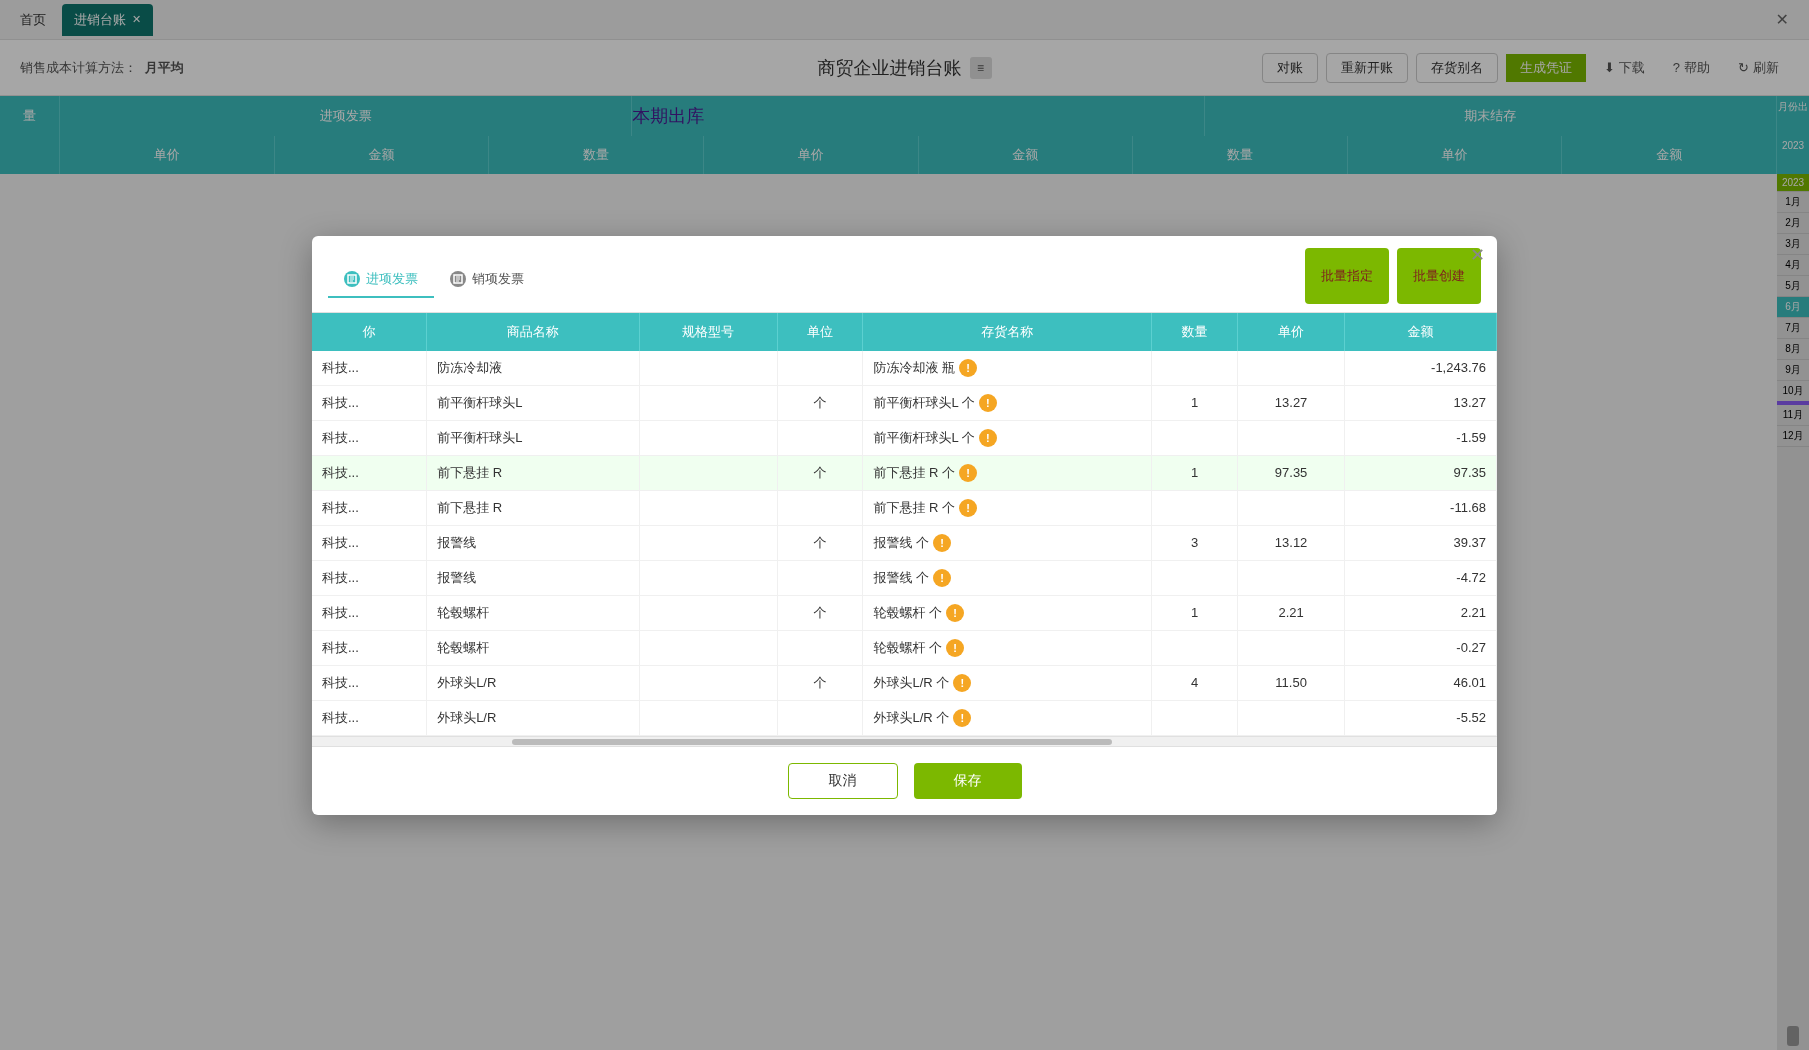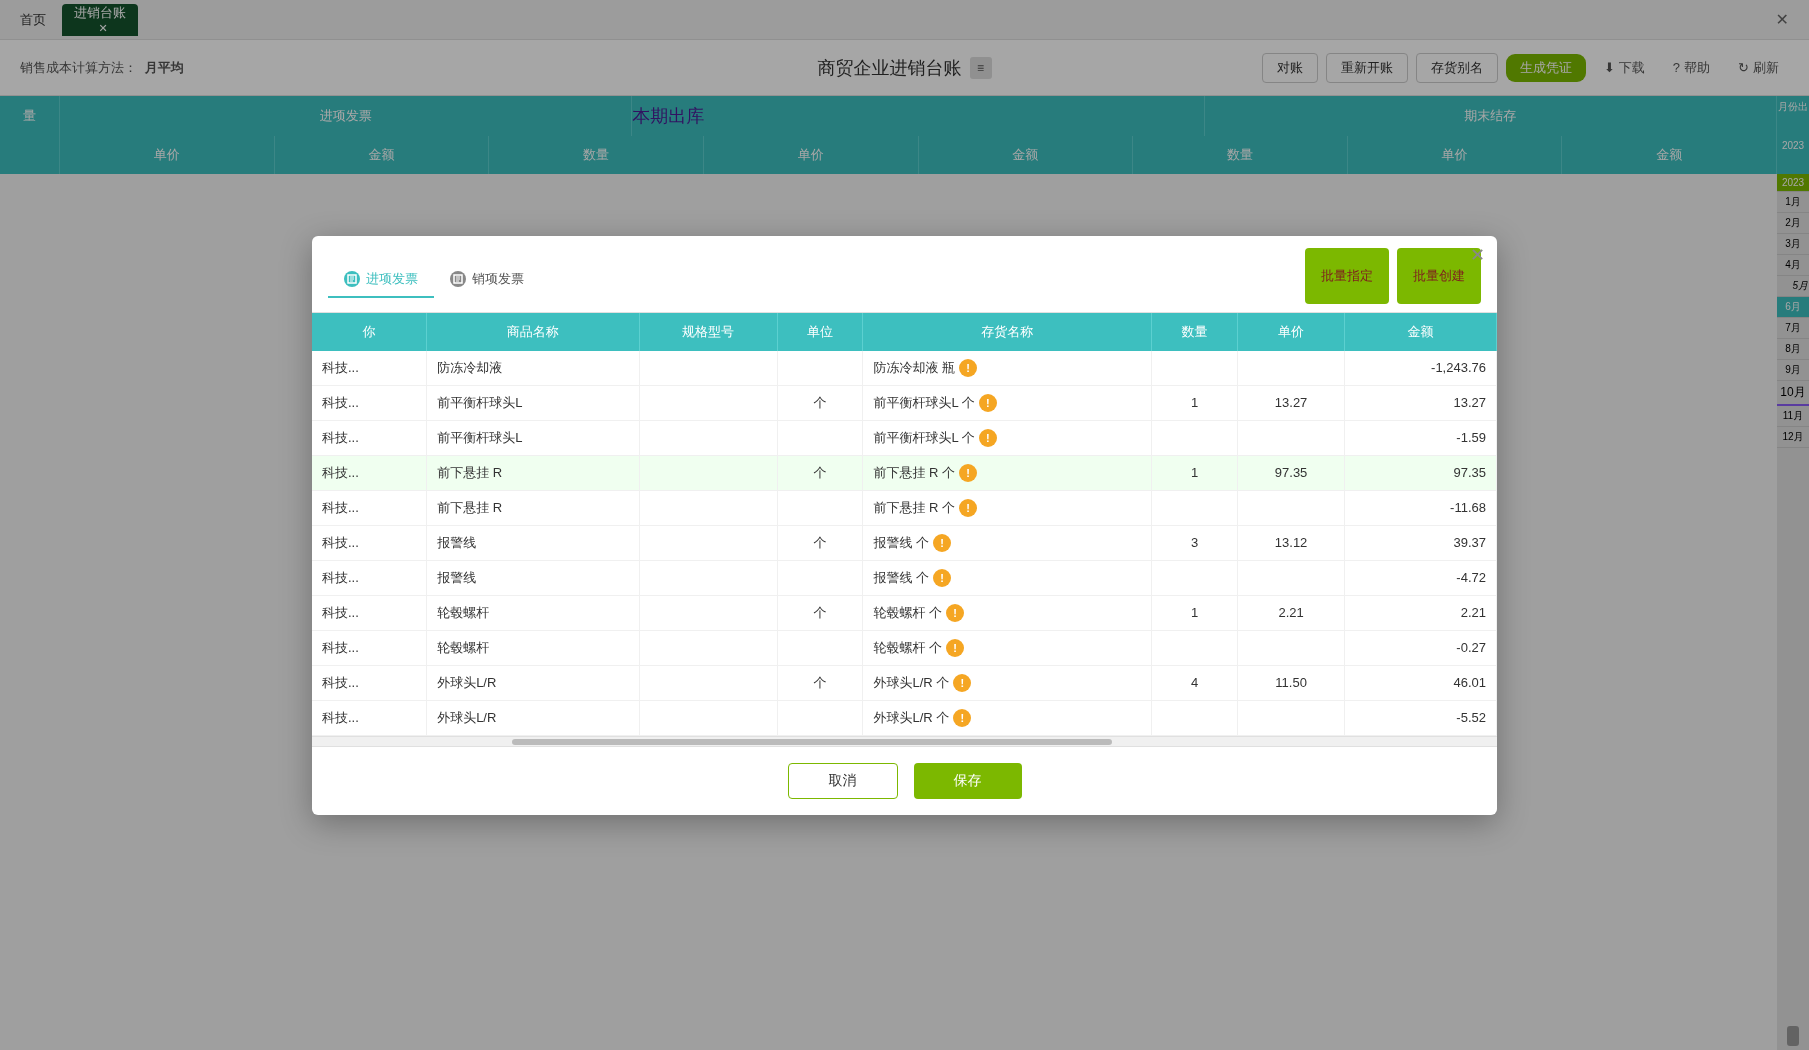--- a/index.html
+++ b/index.html
@@ -35,23 +35,22 @@
       display: flex;
       align-items: center;
       padding: 0 12px;
       height: 32px;
       border-radius: 4px 4px 0 0;
       cursor: pointer;
       font-size: 13px;
       color: #333;
     }
     .tab-item.active {
-      background: #14532d;
+      background: #0f766e;
       color: #fff;
-      flex-direction: column;
     }
     .tab-item .tab-close {
       margin-left: 6px;
       font-size: 11px;
       cursor: pointer;
     }
 
     
     .header-bar {
       display: flex;
@@ -102,21 +101,21 @@
       background: #fff;
       border-radius: 4px;
       cursor: pointer;
       font-size: 13px;
       color: #333;
     }
     .btn-green {
       padding: 5px 14px;
       border: none;
       background: #7cb800;
-      border-radius: 9px;
+      border-radius: 0;
       cursor: pointer;
       font-size: 13px;
       color: #fff;
     }
     .btn-icon {
       display: flex;
       align-items: center;
       gap: 4px;
       padding: 5px 10px;
       border: none;
@@ -418,26 +417,26 @@
 
       <div style="height:100%; background:#f5f5f5;"></div>
     </div>
 
     <div style="width:32px; background:#e0e0e0; display:flex; flex-direction:column; overflow:hidden;">
       <div style="font-size:10px; text-align:center; color:#333; padding:3px 1px; border-bottom:1px solid #ccc; cursor:pointer; background:#7cb800; color:#fff;">2023</div>
       <div style="font-size:10px; text-align:center; padding:3px 1px; border-bottom:1px solid #ccc; cursor:pointer;">1月</div>
       <div style="font-size:10px; text-align:center; padding:3px 1px; border-bottom:1px solid #ccc; cursor:pointer;">2月</div>
       <div style="font-size:10px; text-align:center; padding:3px 1px; border-bottom:1px solid #ccc; cursor:pointer;">3月</div>
       <div style="font-size:10px; text-align:center; padding:3px 1px; border-bottom:1px solid #ccc; cursor:pointer;">4月</div>
-      <div style="font-size:10px; text-align:right; padding:3px 1px; border-bottom:1px solid #ccc; cursor:pointer;font-style:italic;">5月</div>
+      <div style="font-size:10px; text-align:center; padding:3px 1px; border-bottom:1px solid #ccc; cursor:pointer;">5月</div>
       <div style="font-size:10px; text-align:center; padding:3px 1px; border-bottom:1px solid #ccc; cursor:pointer; background:#3dbfbf; color:#fff;">6月</div>
       <div style="font-size:10px; text-align:center; padding:3px 1px; border-bottom:1px solid #ccc; cursor:pointer;">7月</div>
       <div style="font-size:10px; text-align:center; padding:3px 1px; border-bottom:1px solid #ccc; cursor:pointer;">8月</div>
       <div style="font-size:10px; text-align:center; padding:3px 1px; border-bottom:1px solid #ccc; cursor:pointer;">9月</div>
-      <div style="font-size:12px; text-align:center; padding:3px 1px; border-bottom:2px solid #8b5cf6; cursor:pointer;">10月</div>
+      <div style="font-size:10px; text-align:center; padding:3px 1px; border-bottom:4px solid #8b5cf6; cursor:pointer;">10月</div>
       <div style="font-size:10px; text-align:center; padding:3px 1px; border-bottom:1px solid #ccc; cursor:pointer;">11月</div>
       <div style="font-size:10px; text-align:center; padding:3px 1px; border-bottom:1px solid #ccc; cursor:pointer;">12月</div>
 
       <div style="margin-top:auto; text-align:center; padding:4px 0;">
         <div style="width:12px; height:20px; background:#999; border-radius:3px; margin:0 auto;"></div>
       </div>
     </div>
   </div>
 
   <div class="modal-overlay">

